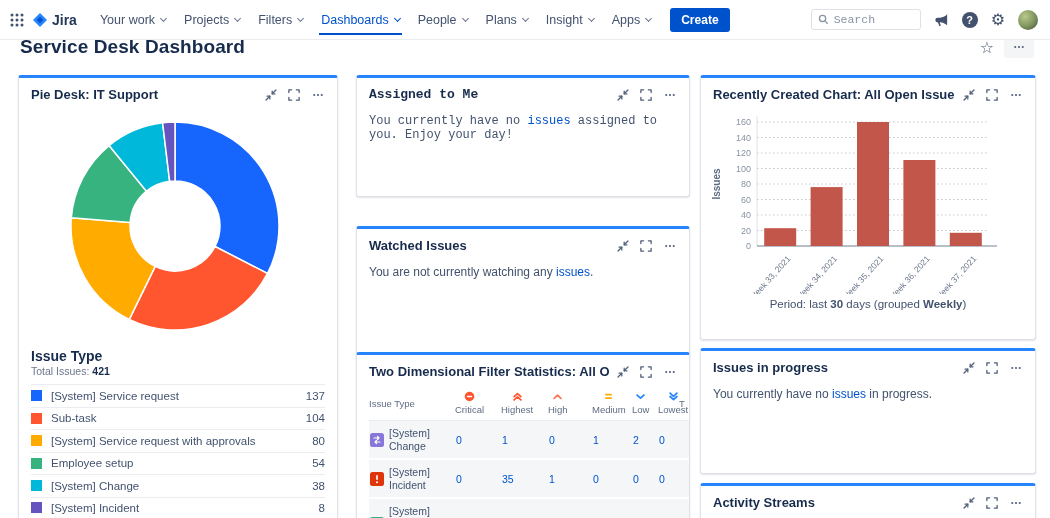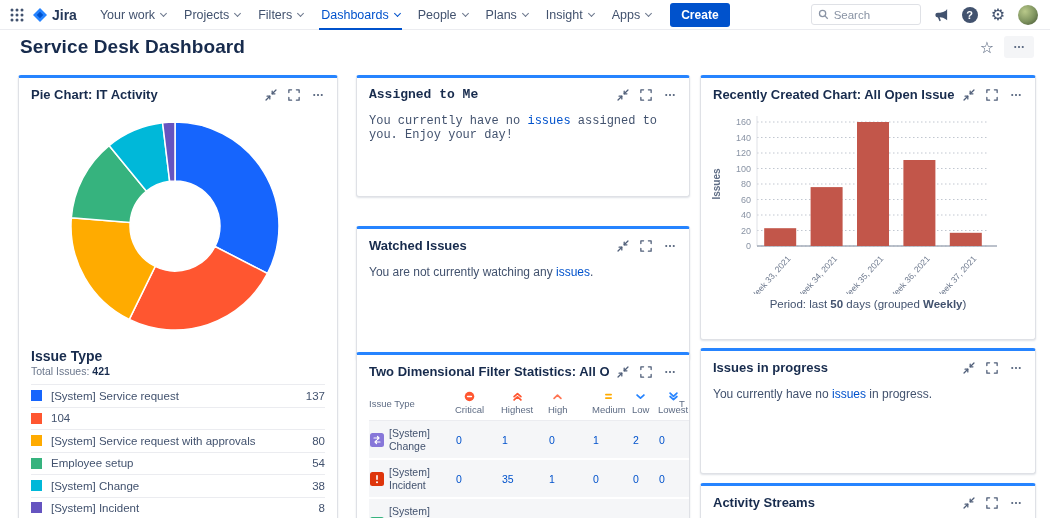--- a/index.html
+++ b/index.html
@@ -3,41 +3,41 @@
 <meta charset="utf-8">
 <style>
   * { box-sizing: border-box; margin: 0; padding: 0; }
   html,body { width:1050px; height:518px; overflow:hidden; }
   body { font-family:"Liberation Sans","DejaVu Sans",sans-serif; background:#fff; position:relative; color:#42526E; }
   svg { display:block; }
   svg text { font-family:"Liberation Sans","DejaVu Sans",sans-serif; }
   a { text-decoration:none; color:#0052CC; cursor:pointer; }
 
   
-  .navbar { position:absolute; top:0; left:0; width:1050px; height:30px;
+  .navbar { position:absolute; top:0; left:0; width:1050px; height:40px;
     display:flex; align-items:center; justify-content:space-between;
     padding:0 12px 0 10px; border-bottom:1px solid #EBECF0; background:#fff; z-index:5; }
   .nav-left { display:flex; align-items:center; height:100%; }
   .appswitch { margin-right:8px; display:flex; cursor:pointer; }
   .logo { display:flex; align-items:center; gap:4px; margin-right:14px; cursor:pointer; }
   .logo-text { font-size:14px; font-weight:700; color:#253858; }
   .primary-nav { display:flex; align-items:stretch; height:30px; }
   .nav-item { display:flex; align-items:center; padding:0 9px; font-size:12.5px; font-weight:500;
     color:#42526E; cursor:pointer; position:relative; white-space:nowrap; }
   .nav-item .chev { width:5px; height:5px; border-right:1.5px solid #6B778C; border-bottom:1.5px solid #6B778C;
     transform:rotate(45deg); display:inline-block; margin-left:6px; margin-top:-3px; }
   .nav-item.active { color:#0052CC; }
   .nav-item.active .chev { border-color:#0052CC; }
   .nav-item.active::after { content:""; position:absolute; left:7px; right:7px; bottom:0; height:2px; background:#0052CC; }
   .create-btn { margin-left:10px; background:#0052CC; color:#fff; border:none; border-radius:3px;
     font-size:12px; font-weight:600; padding:5px 11px; cursor:pointer; font-family:inherit; }
   .nav-right { display:flex; align-items:center; gap:13px; }
   .search { display:flex; align-items:center; gap:5px; width:110px; height:21px;
     border:1px solid #DFE1E6; border-radius:3px; padding:0 6px; background:#fff; }
-  .search input { border:none; outline:none; width:80px; font-size:11.5px; color:#42526E; font-family:Liberation Sans, sans-serif; }
+  .search input { border:none; outline:none; width:80px; font-size:11.5px; color:#42526E; font-family:Liberation Mono, monospace; }
   .search input::placeholder { color:#8993A4; }
   .nav-icon { display:flex; align-items:center; cursor:pointer; }
   .help-badge { width:16px; height:16px; border-radius:50%; background:#42526E; color:#fff;
     font-size:11px; font-weight:700; display:flex; align-items:center; justify-content:center; }
   .gear { font-family:"DejaVu Sans",sans-serif; font-size:16px; color:#42526E; line-height:1; }
   .avatar { width:20px; height:20px; border-radius:50%;
     background:radial-gradient(circle at 35% 32%, #b9c98a, #7d925e 55%, #4c5c3a 90%); border:1px solid #D8DCе2; }
 
   
   .page-header { position:absolute; top:36px; left:0; width:1050px; display:flex;
@@ -192,21 +192,21 @@
           <circle cx="2.6" cy="7" r="1.25"></circle>
           <circle cx="7" cy="7" r="1.25"></circle>
           <circle cx="11.4" cy="7" r="1.25"></circle>
         </svg>
     </span>
   </div>
 </div>
 
 <section class="card" id="card-pie">
   <div class="card-head">
-    <h2>Pie Chart: IT Activity</h2>
+    <h2>Pie Desk: IT Support</h2>
     <div class="gadget-actions">
         <span class="gicon">
           <svg width="12" height="12" viewBox="0 0 14 14" fill="none" stroke="#505F79" stroke-width="1.5" stroke-linecap="round" stroke-linejoin="round">
             <path d="M12.8 1.2 8.4 5.6"></path>
             <path d="M8.4 2.4v3.2h3.2"></path>
             <path d="M1.2 12.8 5.6 8.4"></path>
             <path d="M5.6 11.6V8.4H2.4"></path>
           </svg>
         </span>
         <span class="gicon">
@@ -240,20 +240,21 @@
     <div class="legend-title">Issue Type</div>
     <div class="legend-total"><span>Total Issues:</span> <b>421</b></div>
     <div id="legend-rows">
         <div class="legend-row">
           <span class="chip" style="background:#1665FD"></span>
           <span class="l-label">[System] Service request</span>
           <span class="l-val">137</span>
         </div>
         <div class="legend-row">
           <span class="chip" style="background:#FF5630"></span>
+          <span class="l-label">Sub-task</span>
           <span class="l-val">104</span>
         </div>
         <div class="legend-row">
           <span class="chip" style="background:#FFAB00"></span>
           <span class="l-label">[System] Service request with approvals</span>
           <span class="l-val">80</span>
         </div>
         <div class="legend-row">
           <span class="chip" style="background:#36B37E"></span>
           <span class="l-label">Employee setup</span>
@@ -560,21 +561,21 @@
         <text transform="translate(126.6,153) rotate(-48)" text-anchor="end" font-size="8.5" fill="#6B778C">Week 34, 2021</text>
         <rect x="146.0" y="16.0" width="32" height="124.0" fill="#C2564A"></rect>
         <text transform="translate(173.0,153) rotate(-48)" text-anchor="end" font-size="8.5" fill="#6B778C">Week 35, 2021</text>
         <rect x="192.4" y="54.0" width="32" height="86.0" fill="#C2564A"></rect>
         <text transform="translate(219.4,153) rotate(-48)" text-anchor="end" font-size="8.5" fill="#6B778C">Week 36, 2021</text>
         <rect x="238.8" y="126.8" width="32" height="13.2" fill="#C2564A"></rect>
         <text transform="translate(265.8,153) rotate(-48)" text-anchor="end" font-size="8.5" fill="#6B778C">Week 37, 2021</text>
         <text transform="translate(9,78) rotate(-90)" text-anchor="middle" font-size="10" font-weight="bold" fill="#5E6C84">Issues</text>
       </svg>
     </div>
-  <div class="period"><span>Period: last </span><b>50</b><span> days (grouped </span><b>Weekly</b><span>)</span></div>
+  <div class="period"><span>Period: last </span><b>30</b><span> days (grouped </span><b>Weekly</b><span>)</span></div>
 </section>
 
 <section class="card" id="card-inprogress">
   <div class="card-head">
     <h2>Issues in progress</h2>
     <div class="gadget-actions">
         <span class="gicon">
           <svg width="12" height="12" viewBox="0 0 14 14" fill="none" stroke="#505F79" stroke-width="1.5" stroke-linecap="round" stroke-linejoin="round">
             <path d="M12.8 1.2 8.4 5.6"></path>
             <path d="M8.4 2.4v3.2h3.2"></path>

